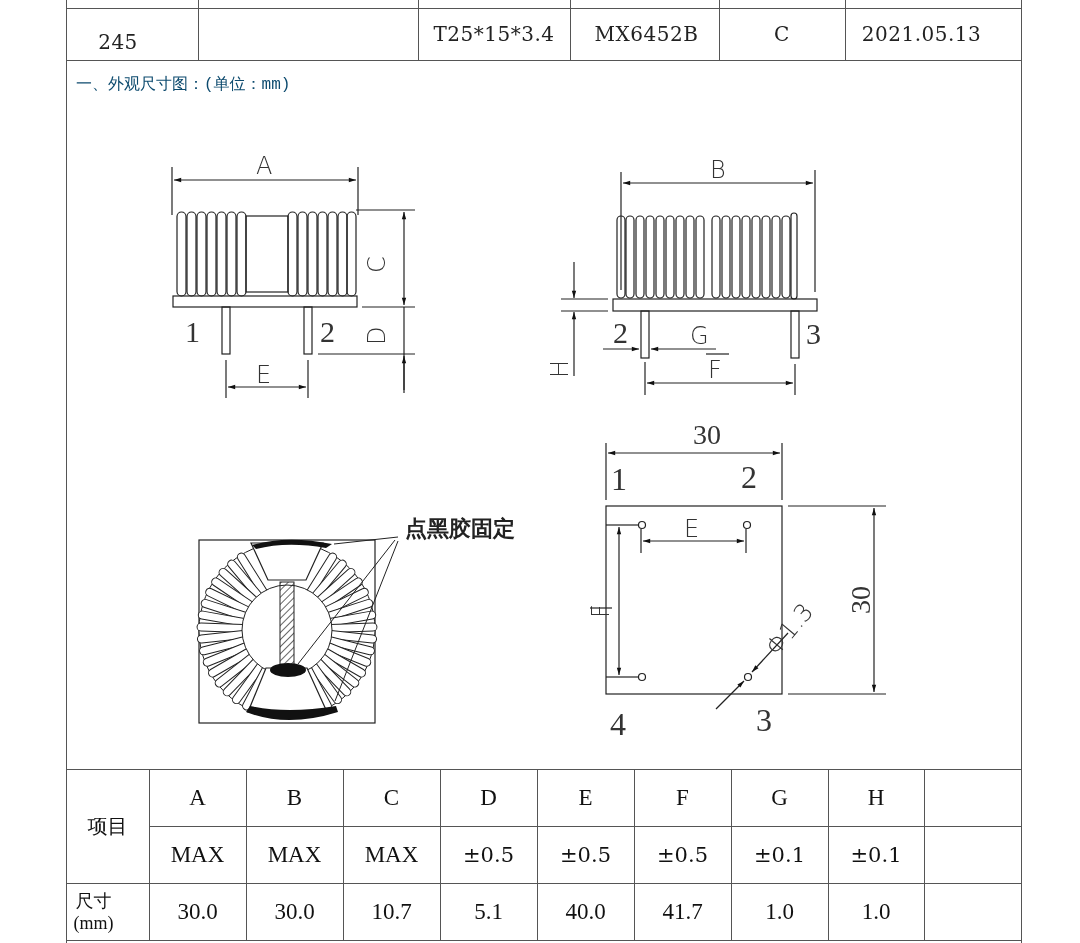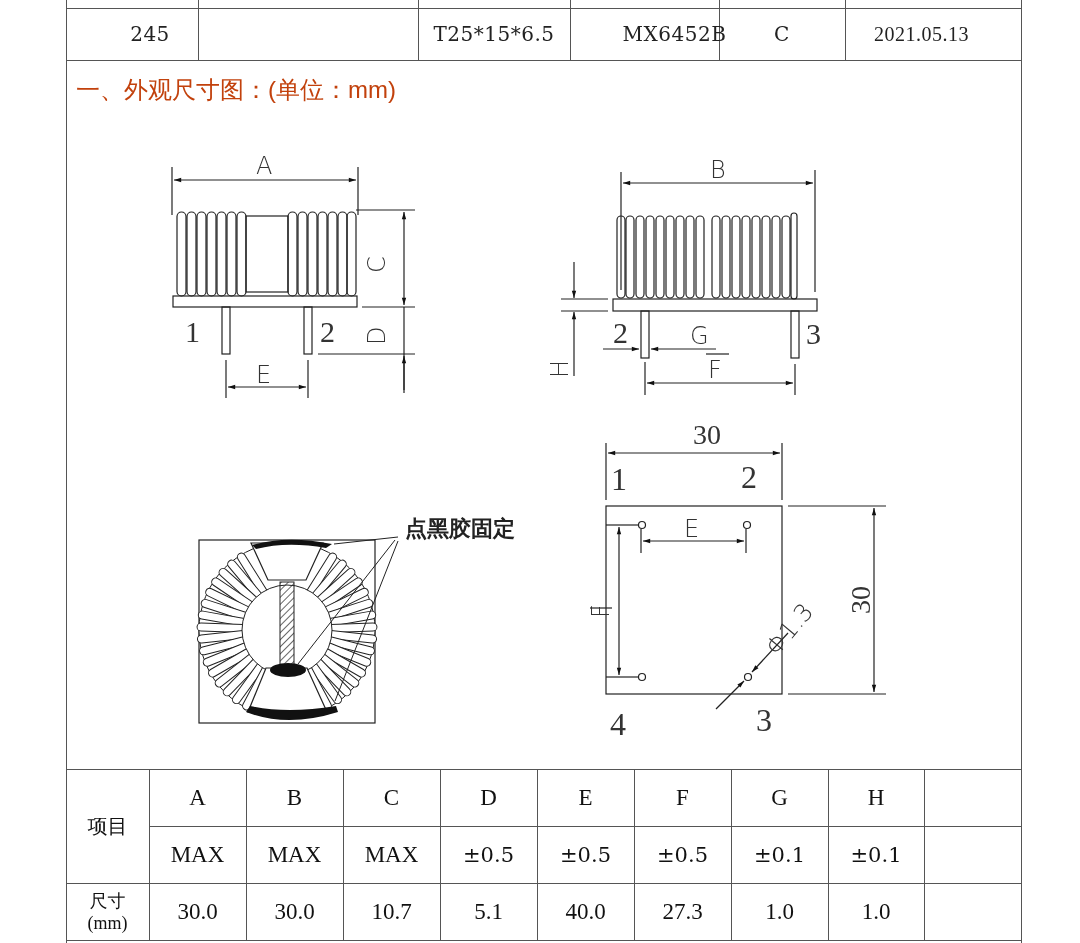--- a/index.html
+++ b/index.html
@@ -4,48 +4,48 @@
 <style>
   html, body { margin:0; padding:0; background:#ffffff; }
   body { width:1080px; height:943px; position:relative; overflow:hidden;
          font-family:"DejaVu Serif","Liberation Serif",serif; color:#222; }
   .frame { position:absolute; left:66px; top:0; width:956px; height:943px;
            border-left:1.5px solid #555; border-right:1.5px solid #555; box-sizing:border-box; }
   .hline { position:absolute; left:66px; width:956px; height:0; border-top:1.5px solid #555; }
   .vline { position:absolute; width:0; border-left:1.5px solid #555; }
   .hdr-cell { position:absolute; top:8px; height:52px; display:flex; align-items:center; justify-content:center;
               font-family:"DejaVu Serif","Liberation Serif",serif; font-size:20px; color:#222; letter-spacing:0.5px; }
-  .section-title { position:absolute; left:76px; top:74px; font-size:24px;
-                   font-family:Liberation Sans, sans-serif; color:#c2410c; }
+  .section-title { position:absolute; left:76px; top:74px; font-size:16px;
+                   font-family:Liberation Mono, monospace; color:#0c4a6e; }
   svg.drawing { position:absolute; left:0; top:0; }
   .tcell { position:absolute; display:flex; align-items:center; justify-content:center;
            font-family:"Liberation Serif","DejaVu Serif",serif; font-size:23px; color:#111; text-align:center; }
   .tcell.small { font-size:18px; line-height:22px; flex-direction:column; }
   .glue-label { position:absolute; left:405px; top:514px; font-family:"DejaVu Sans","Liberation Sans",sans-serif;
                 font-size:22px; font-weight:bold; color:#222;text-align:right; }
 </style>
 </head>
 <body>
 
 <div class="frame"></div>
 <div class="hline" style="top:8px;"></div>
 <div class="hline" style="top:60px;"></div>
 
 <div class="vline" style="left:198px; top:0; height:60px;"></div>
 <div class="vline" style="left:418px; top:0; height:60px;"></div>
 <div class="vline" style="left:570px; top:0; height:60px;"></div>
 <div class="vline" style="left:719px; top:0; height:60px;"></div>
 <div class="vline" style="left:845px; top:0; height:60px;"></div>
 
-<div class="hdr-cell" style="left:84px; width:132px;">245</div>
+<div class="hdr-cell" style="left:52px; width:132px;margin-top:8px;">245</div>
 <div class="hdr-cell" style="left:198px; width:220px;"></div>
-<div class="hdr-cell" style="left:418px; width:152px;">T25*15*6.5</div>
-<div class="hdr-cell" style="left:600px; width:149px;">MX6452B</div>
+<div class="hdr-cell" style="left:418px; width:152px;">T25*15*3.4</div>
+<div class="hdr-cell" style="left:572px; width:149px;">MX6452B</div>
 <div class="hdr-cell" style="left:719px; width:126px;">C</div>
-<div class="hdr-cell" style="left:845px; width:153px;font-family:Liberation Serif, serif;">2021.05.13</div>
+<div class="hdr-cell" style="left:845px; width:153px;">2021.05.13</div>
 
 <div class="section-title">一、外观尺寸图：(单位：mm)</div>
 
 <svg class="drawing" width="1080" height="943" viewBox="0 0 1080 943">
   <defs>
     <marker id="arr" viewBox="0 0 10 10" refX="10" refY="5" markerWidth="9" markerHeight="6" orient="auto-start-reverse">
       <path d="M0,2 L10,5 L0,8 z" fill="#111"></path>
     </marker>
     <pattern id="hatch" width="5" height="5" patternUnits="userSpaceOnUse" patternTransform="rotate(45)">
       <line x1="0" y1="0" x2="0" y2="5" stroke="#333" stroke-width="1.5"></line>
@@ -265,21 +265,21 @@
 <div class="vline" style="left:246px; top:769px; height:171px;"></div>
 <div class="vline" style="left:343px; top:769px; height:171px;"></div>
 <div class="vline" style="left:440px; top:769px; height:171px;"></div>
 <div class="vline" style="left:537px; top:769px; height:171px;"></div>
 <div class="vline" style="left:634px; top:769px; height:171px;"></div>
 <div class="vline" style="left:731px; top:769px; height:171px;"></div>
 <div class="vline" style="left:828px; top:769px; height:171px;"></div>
 <div class="vline" style="left:924px; top:769px; height:171px;"></div>
 
 <div class="tcell" style="left:66px; top:769px; width:83px; height:114px; font-size:20px;">项目</div>
-<div class="tcell small" style="left:66px; top:883px; width:83px; height:57px;">
+<div class="tcell small" style="left:52px; top:883px; width:83px; height:57px;">
   <span>尺寸</span>
   <span>(mm)</span>
 </div>
 
 <div class="tcell" style="left:149px; top:769px; width:97px; height:57px;">A</div>
 <div class="tcell" style="left:246px; top:769px; width:97px; height:57px;">B</div>
 <div class="tcell" style="left:343px; top:769px; width:97px; height:57px;">C</div>
 <div class="tcell" style="left:440px; top:769px; width:97px; height:57px;">D</div>
 <div class="tcell" style="left:537px; top:769px; width:97px; height:57px;">E</div>
 <div class="tcell" style="left:634px; top:769px; width:97px; height:57px;">F</div>
@@ -295,16 +295,16 @@
 <div class="tcell" style="left:634px; top:826px; width:97px; height:57px; font-family:'DejaVu Serif',serif; font-size:21px;">±0.5</div>
 <div class="tcell" style="left:731px; top:826px; width:97px; height:57px; font-family:'DejaVu Serif',serif; font-size:21px;">±0.1</div>
 <div class="tcell" style="left:828px; top:826px; width:96px; height:57px; font-family:'DejaVu Serif',serif; font-size:21px;">±0.1</div>
 <div class="tcell" style="left:924px; top:826px; width:98px; height:57px;"></div>
 
 <div class="tcell" style="left:149px; top:883px; width:97px; height:57px;">30.0</div>
 <div class="tcell" style="left:246px; top:883px; width:97px; height:57px;">30.0</div>
 <div class="tcell" style="left:343px; top:883px; width:97px; height:57px;">10.7</div>
 <div class="tcell" style="left:440px; top:883px; width:97px; height:57px;">5.1</div>
 <div class="tcell" style="left:537px; top:883px; width:97px; height:57px;">40.0</div>
-<div class="tcell" style="left:634px; top:883px; width:97px; height:57px;">27.3</div>
+<div class="tcell" style="left:634px; top:883px; width:97px; height:57px;">41.7</div>
 <div class="tcell" style="left:731px; top:883px; width:97px; height:57px;">1.0</div>
 <div class="tcell" style="left:828px; top:883px; width:96px; height:57px;">1.0</div>
 <div class="tcell" style="left:924px; top:883px; width:98px; height:57px;"></div>
 
 </body></html>

